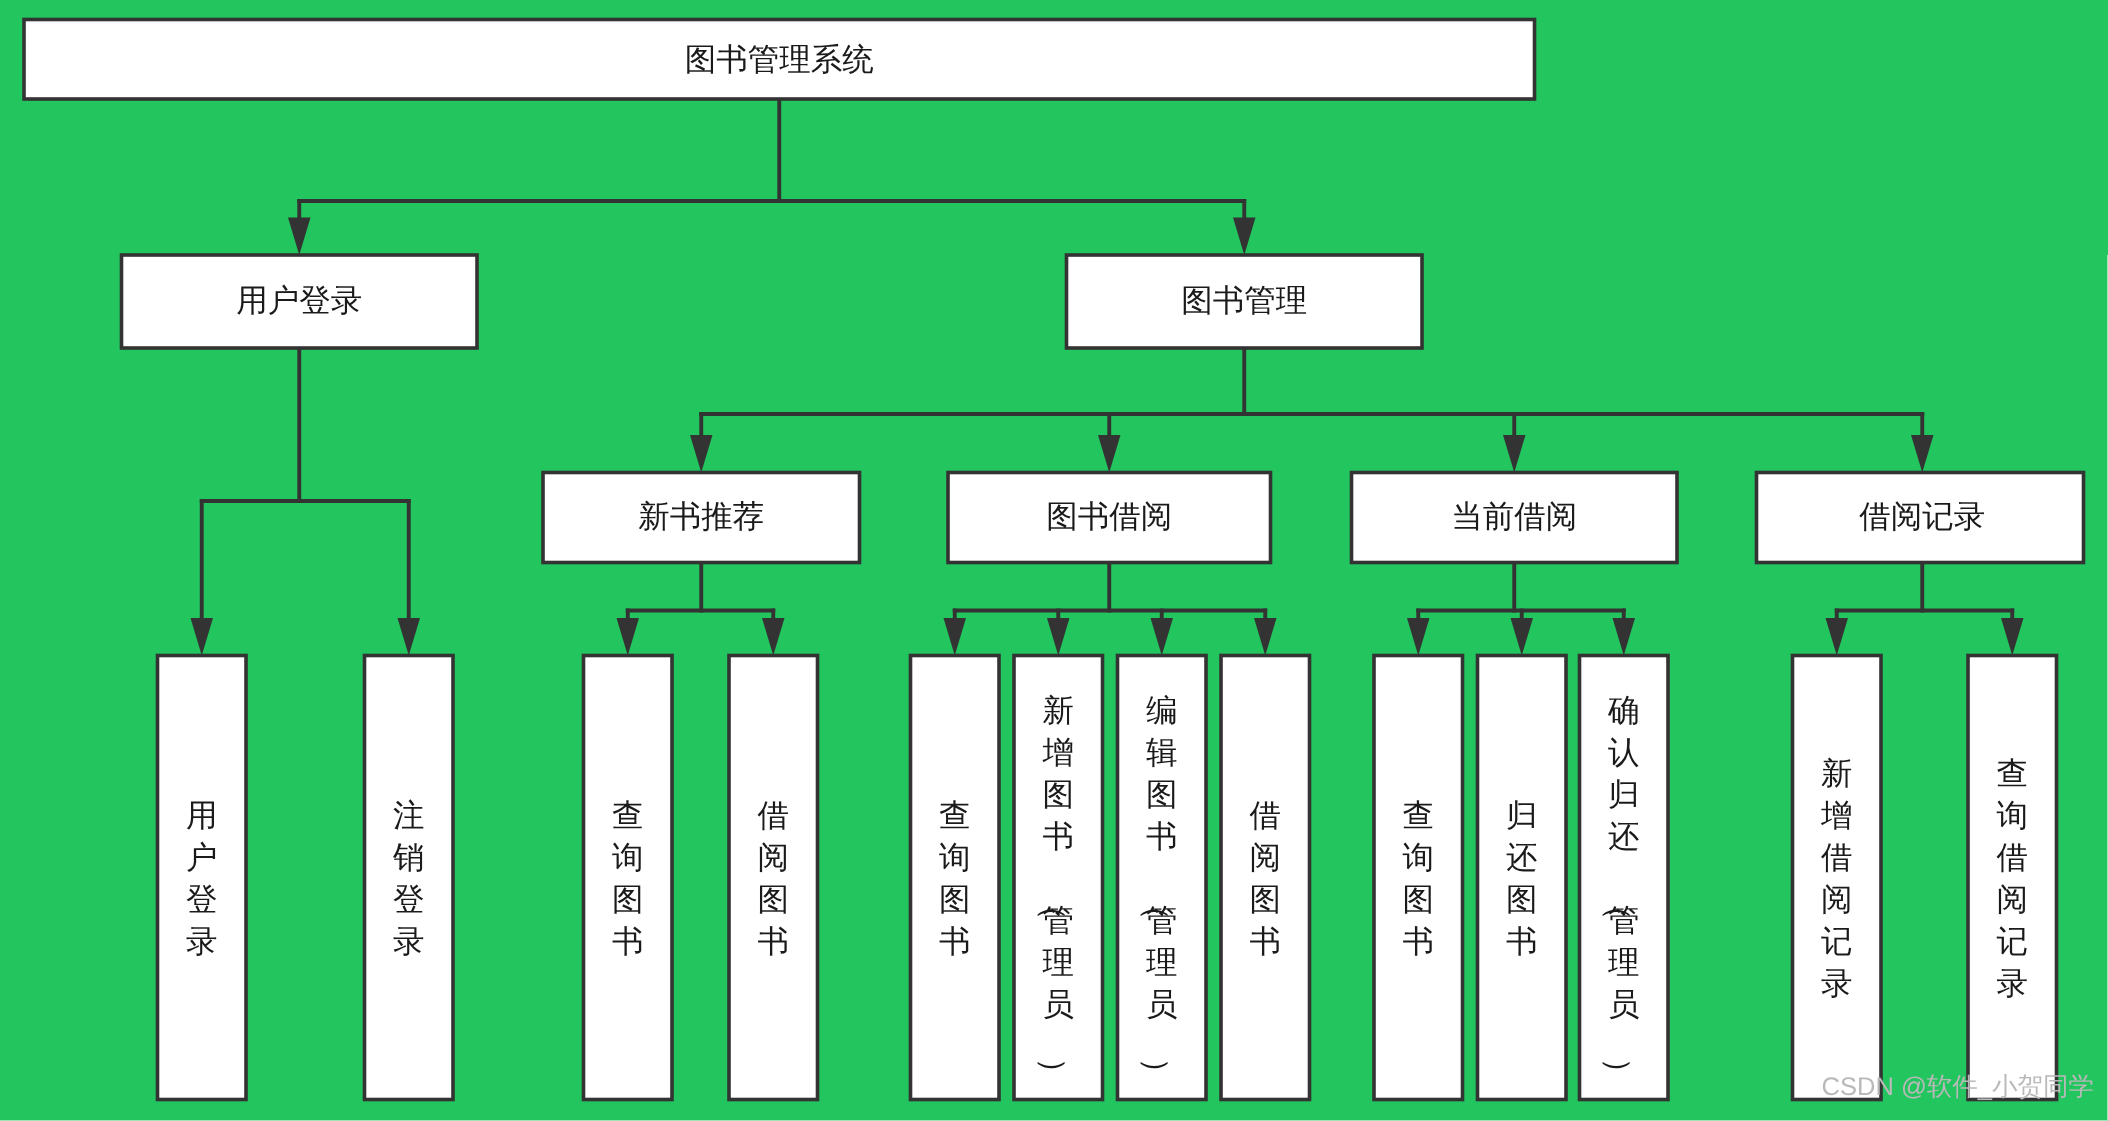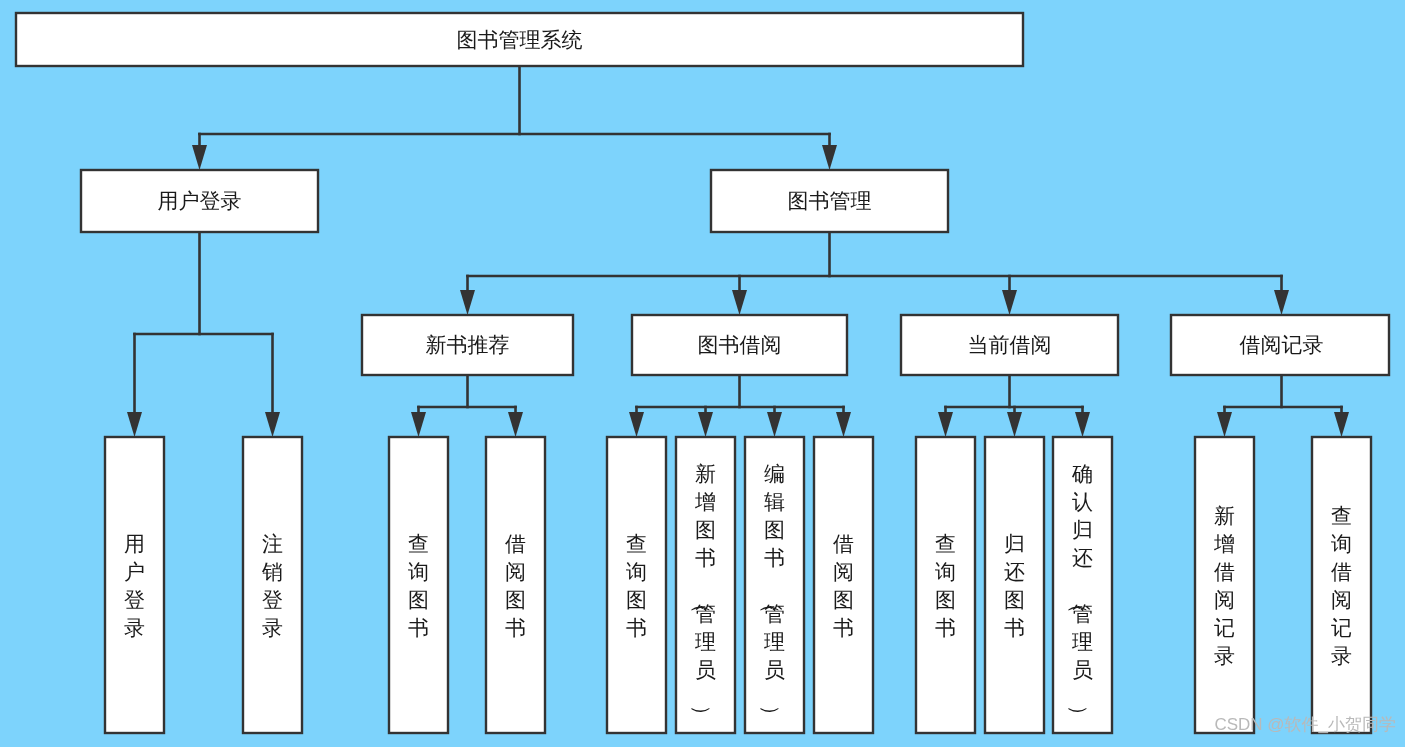--- a/index.html
+++ b/index.html
@@ -11,21 +11,21 @@
   body {
     width: 1405px;
     height: 747px;
     overflow: hidden;
     font-family: "Liberation Sans", "DejaVu Sans", sans-serif;
   }
   #diagram-root {
     position: relative;
     width: 1405px;
     height: 747px;
-    background: #7dd3fc;
+    background: #22c55e;
   }
   svg#tree-svg {
     position: absolute;
     left: 0;
     top: 0;
     width: 1405px;
     height: 747px;
     display: block;
   }
   .node-box {

